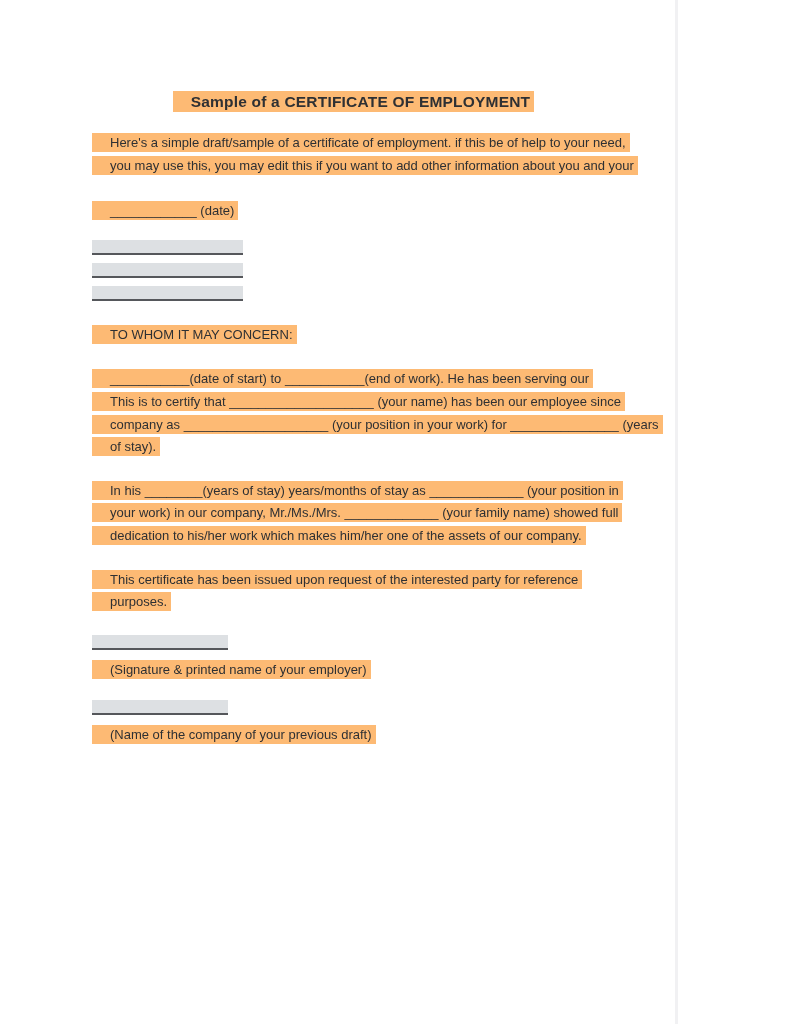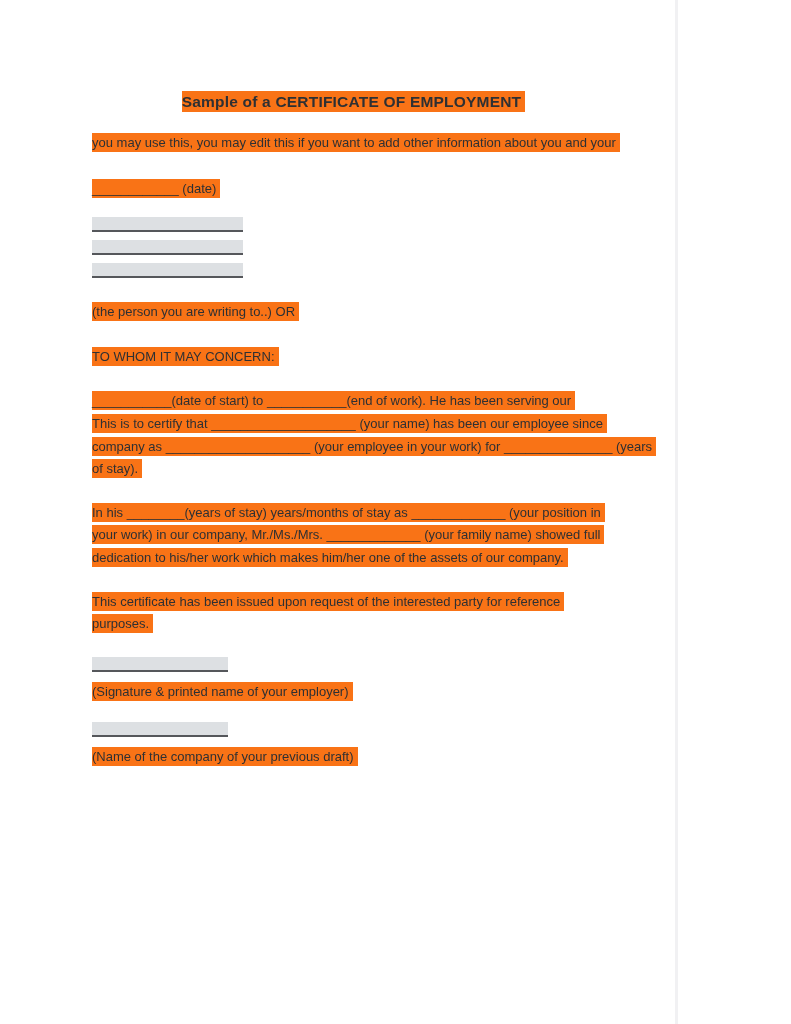--- a/index.html
+++ b/index.html
@@ -23,22 +23,22 @@
     width: 3px;
     height: 100%;
     background: rgba(175, 180, 186, 0.18);
   }
   .content {
     position: relative;
     padding: 91px 0 0 92px;
     width: 560px;
   }
   .hl {
-    background: #f97316;
-    padding: 2px 4px 2px 0;
+    background: #fdba74;
+    padding: 2px 4px 2px 18px;
   }
   .title {
     margin: 0 0 20px 0;
     width: 523px;
     text-align: center;
     font-size: 15.5px;
     line-height: 21px;
     font-weight: bold;
     letter-spacing: 0.2px;
     white-space: nowrap;
@@ -73,39 +73,39 @@
 <body>
 
 <div class="page">
   <div class="page-edge"></div>
 
   <div class="content">
 
     <h1 class="title"><span class="hl">Sample of a CERTIFICATE OF EMPLOYMENT</span></h1>
 
     <div class="para">
+      <div class="line"><span class="hl">Here's a simple draft/sample of a certificate of employment. if this be of help to your need,</span></div>
       <div class="line"><span class="hl">you may use this, you may edit this if you want to add other information about you and your</span></div>
     </div>
 
     <div class="line date-row"><span class="hl">____________ (date)</span></div>
 
     <div class="bars">
       <div class="bar"></div>
       <div class="bar"></div>
       <div class="bar"></div>
     </div>
 
-    <div class="line para-mb22"><span class="hl">(the person you are writing to..) OR</span></div>
 
     <div class="line para-mb22"><span class="hl">TO WHOM IT MAY CONCERN:</span></div>
 
     <div class="para para-mb21">
       <div class="line"><span class="hl">___________(date of start) to ___________(end of work). He has been serving our</span></div>
       <div class="line"><span class="hl">This is to certify that ____________________ (your name) has been our employee since</span></div>
-      <div class="line"><span class="hl">company as ____________________ (your employee in your work) for _______________ (years</span></div>
+      <div class="line"><span class="hl">company as ____________________ (your position in your work) for _______________ (years</span></div>
       <div class="line"><span class="hl">of stay).</span></div>
     </div>
 
     <div class="para para-mb21">
       <div class="line"><span class="hl">In his ________(years of stay) years/months of stay as _____________ (your position in</span></div>
       <div class="line"><span class="hl">your work) in our company, Mr./Ms./Mrs. _____________ (your family name) showed full</span></div>
       <div class="line"><span class="hl">dedication to his/her work which makes him/her one of the assets of our company.</span></div>
     </div>
 
     <div class="para para-mb21">

